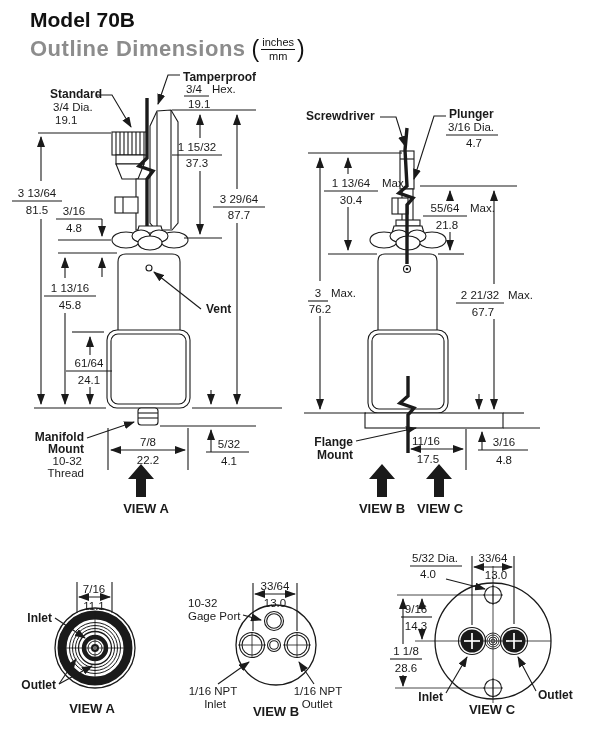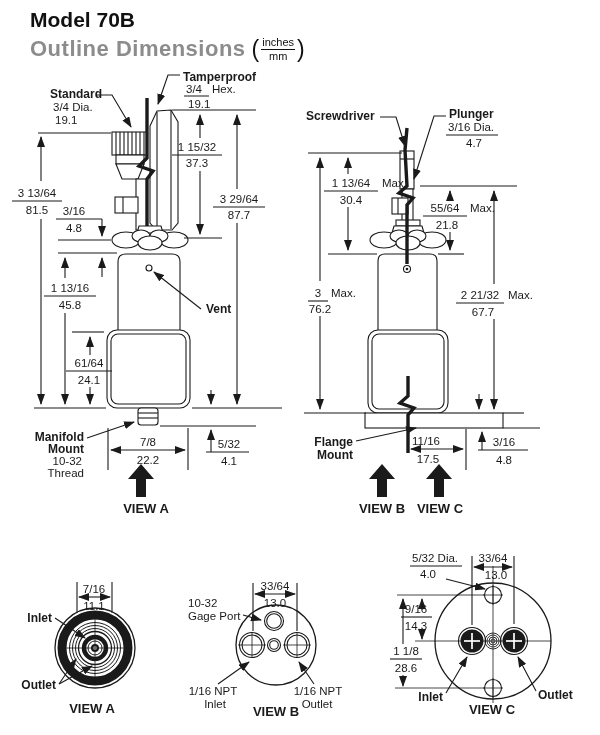--- a/index.html
+++ b/index.html
@@ -1,17 +1,17 @@
 <!DOCTYPE html>
 <html><head>
 <meta charset="utf-8">
 <style>
   html,body{margin:0;padding:0;background:#fff;}
   .page{position:relative;width:600px;height:735px;background:#fff;overflow:hidden;
-        font-family:"Liberation Sans",sans-serif;}
+        font-family:"Liberation Sans",sans-serif;border-radius:15px;}
   .hdr{position:absolute;left:30px;top:8px;}
   .hdr h1{margin:0;font-size:21px;font-weight:bold;color:#111;}
   .subrow{display:flex;align-items:center;margin-top:4px;}
   .sub{font-size:22px;font-weight:bold;color:#8c8c8c;letter-spacing:.5px;}
   .units{display:flex;align-items:center;margin-left:6px;color:#111;}
   .paren{font-size:23px;font-weight:400;line-height:1;}
   .frac{display:flex;flex-direction:column;align-items:center;font-size:11px;line-height:1.15;margin:0 2px;}
   .frac .top{border-bottom:1.4px solid #111;padding:0 1px;text-align:right;}
   svg{position:absolute;left:0;top:0;}
   .lines{stroke:#1a1a1a;fill:none;stroke-width:1.1;}

